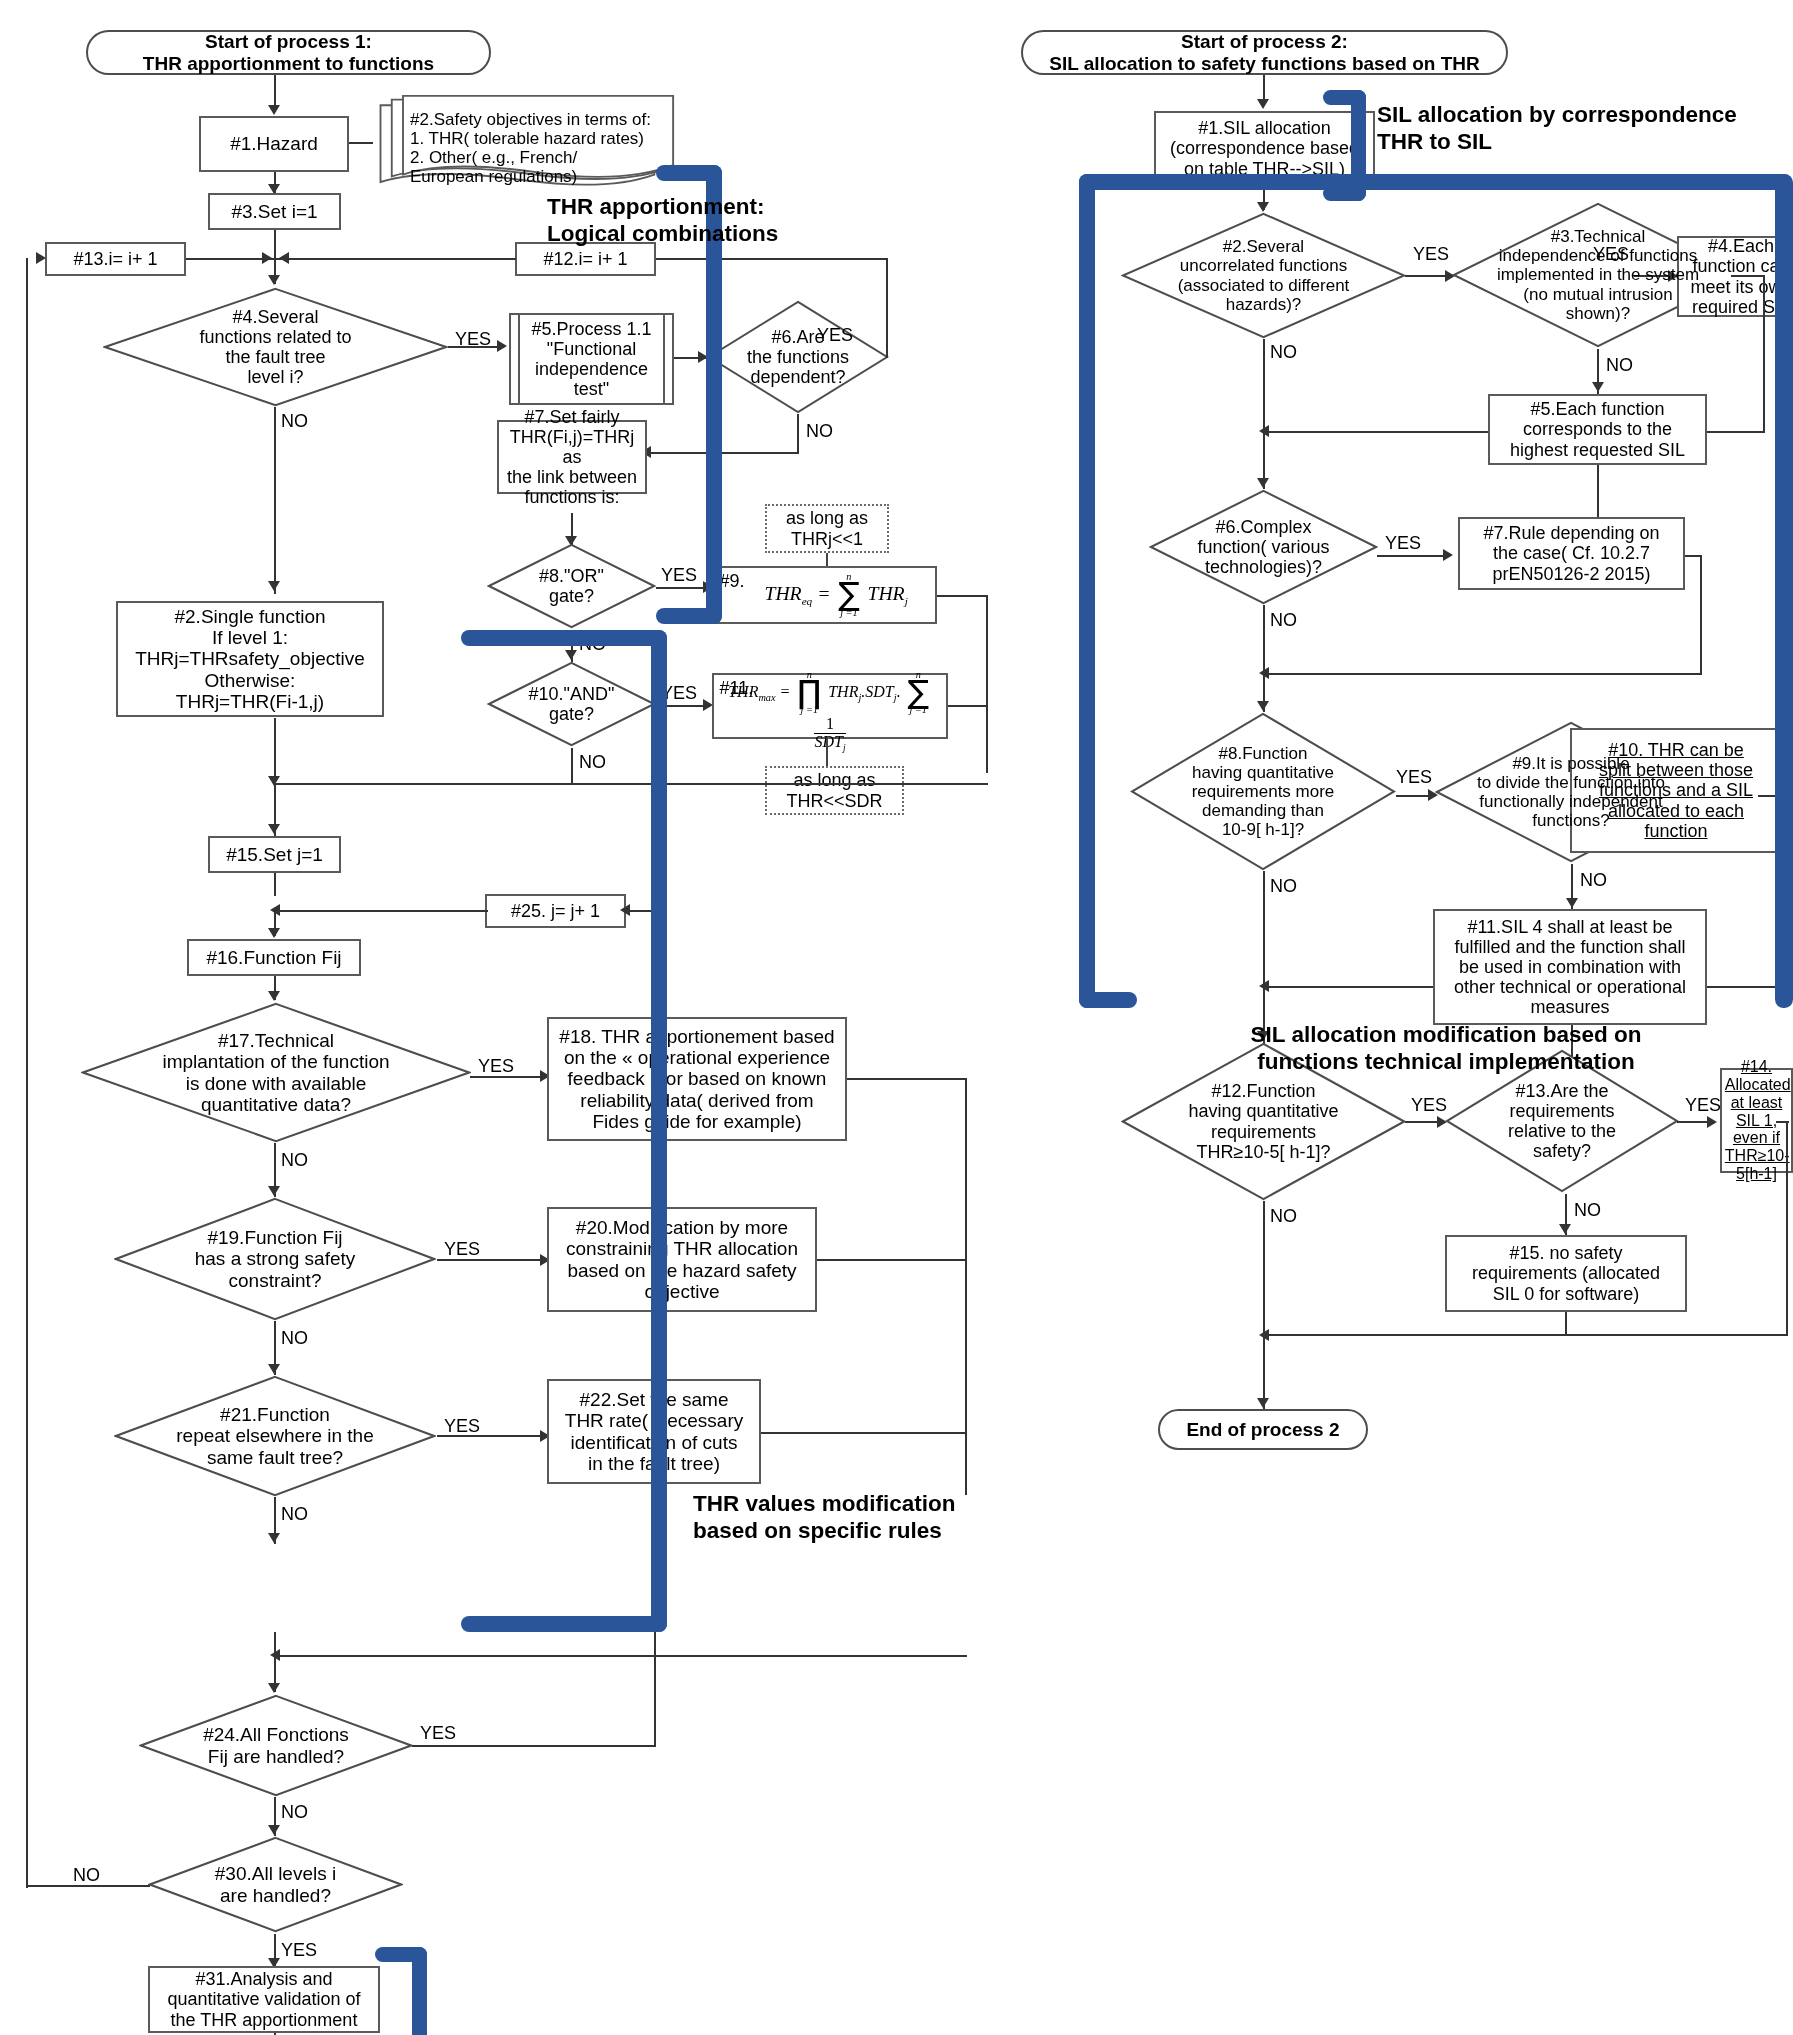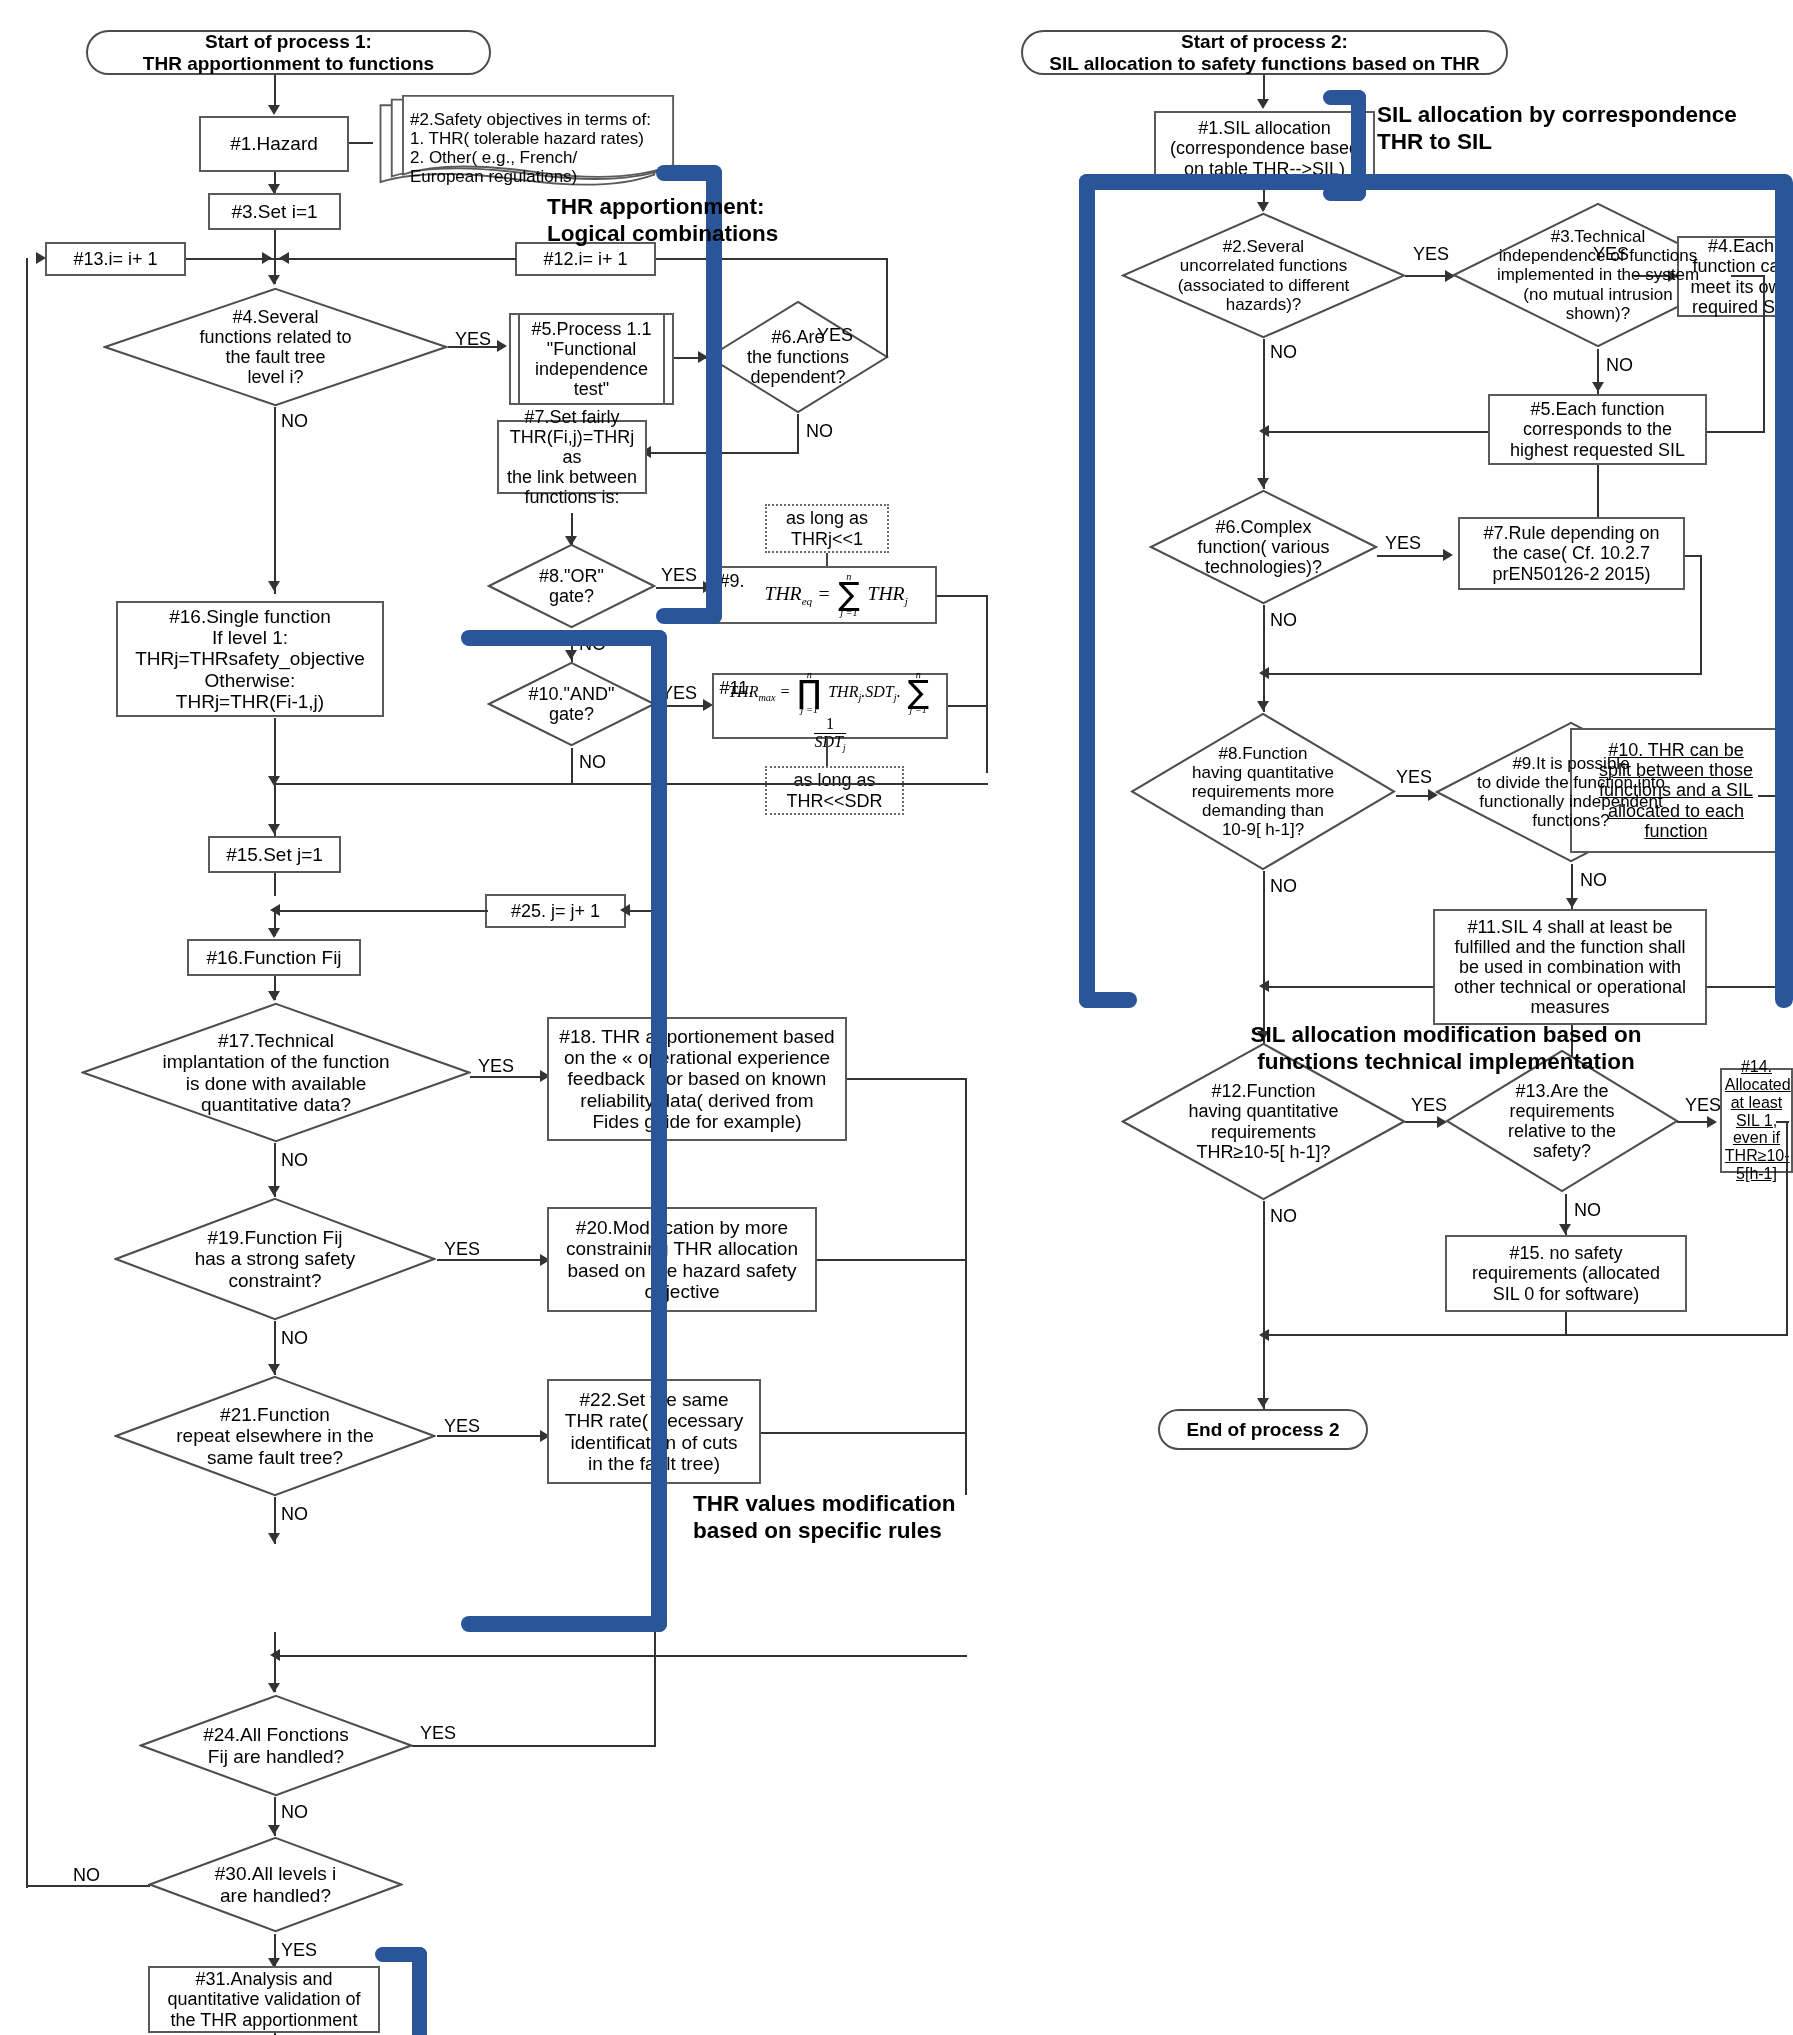--- a/index.html
+++ b/index.html
@@ -236,21 +236,21 @@
     <span class="txt f19" style="white-space:pre-line;">as long as
 THR&lt;&lt;SDR</span>
   </div>
   <div class="ln lnv thin" style="left:826px;top:738px;height:28px;width:1.9px;"></div>
   <div class="ln lnh" style="left:948px;top:705px;width:39px;"></div>
 
   <div class="ln lnh" style="left:274px;top:783px;width:714px;"></div>
   <div class="arw arw-d" style="left:268px;top:776px;"></div>
 
   <div class="node proc" style="left:116px;top:601px;width:268px;height:116px;">
-    <span class="txt f20" style="white-space:pre-line;">#16.Single function
+    <span class="txt f20" style="white-space:pre-line;">#2.Single function
 If level 1:
 THRj=THRsafety_objective
 Otherwise:
 THRj=THR(Fi-1,j)</span>
   </div>
   <div class="ln lnv" style="left:274px;top:718px;height:69px;"></div>
 
   <div class="ln lnv" style="left:274px;top:783px;height:54px;"></div>
   <div class="arw arw-d" style="left:268px;top:824px;"></div>
 

